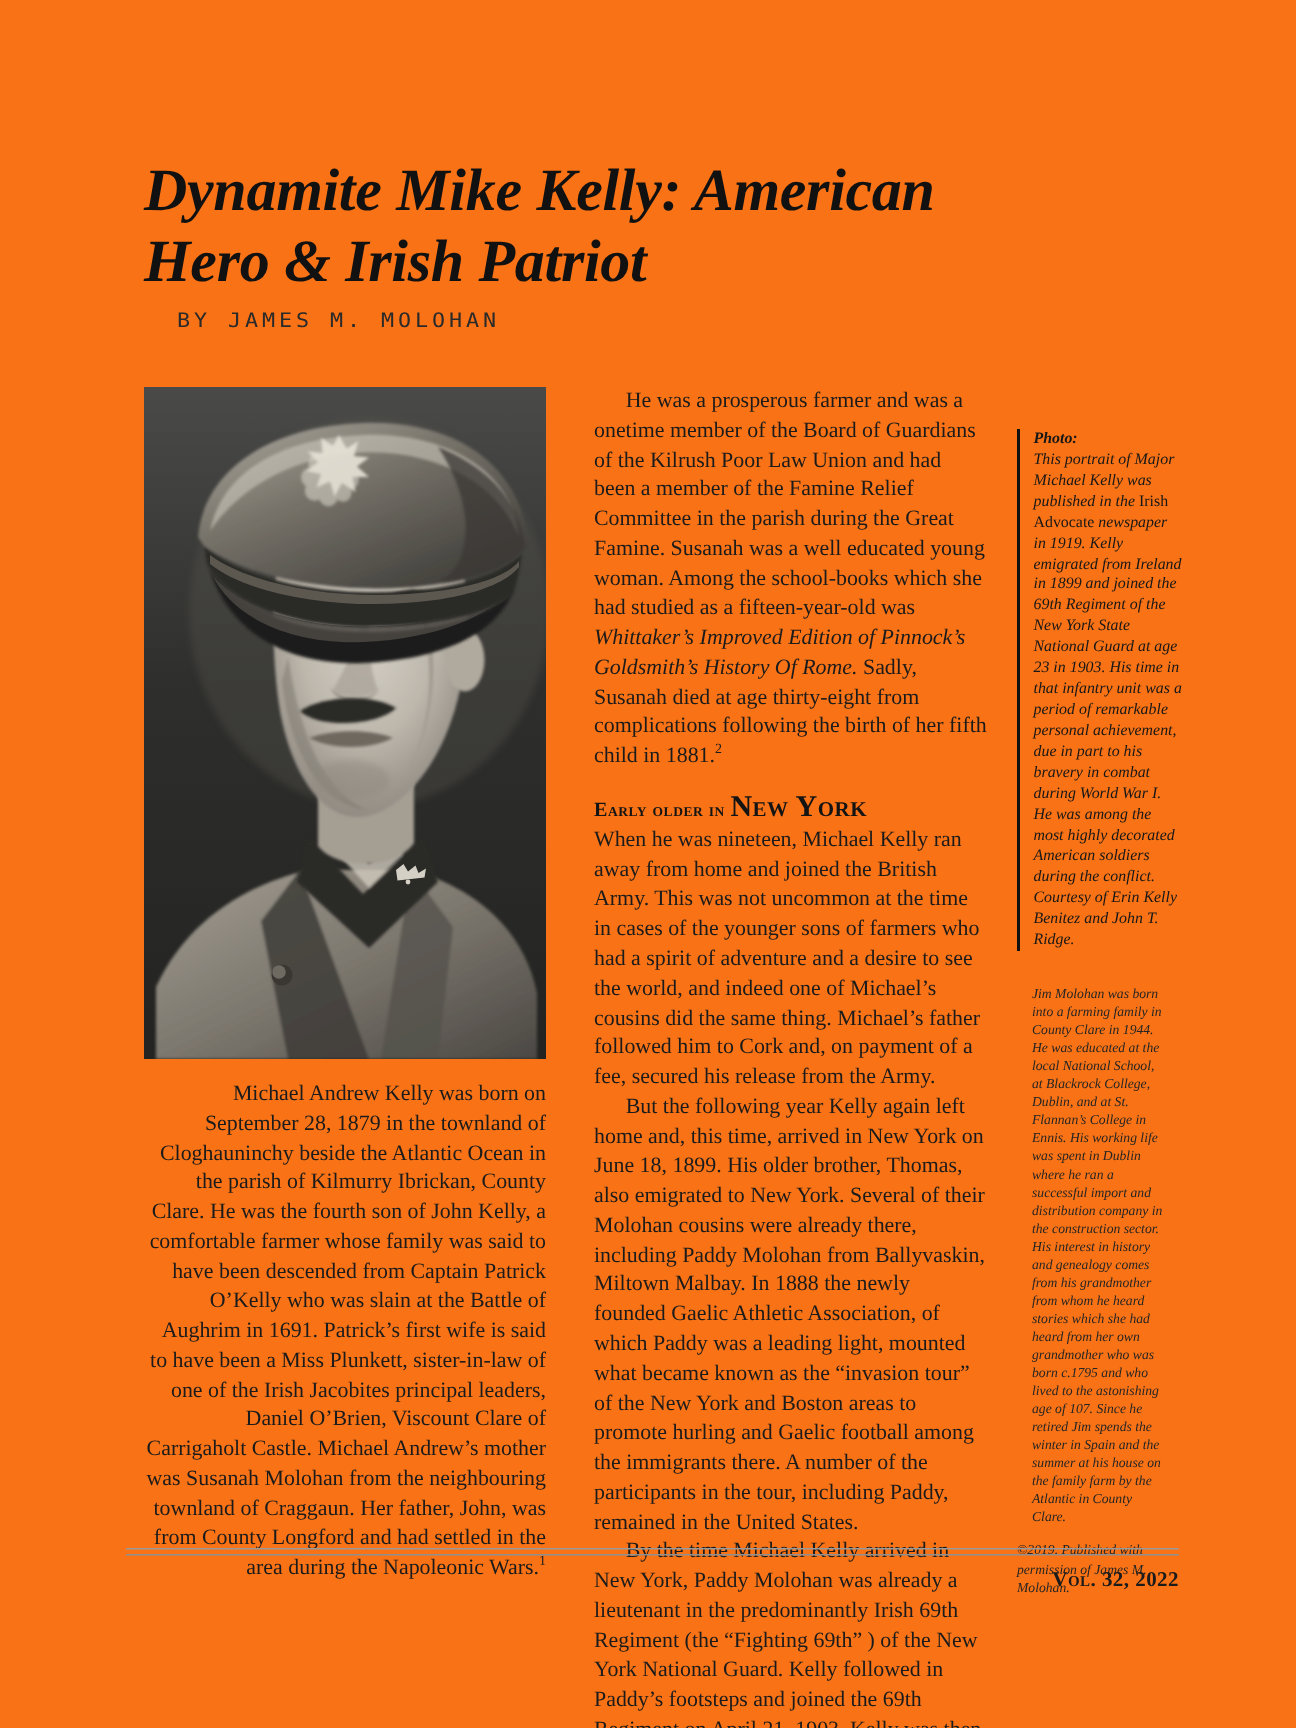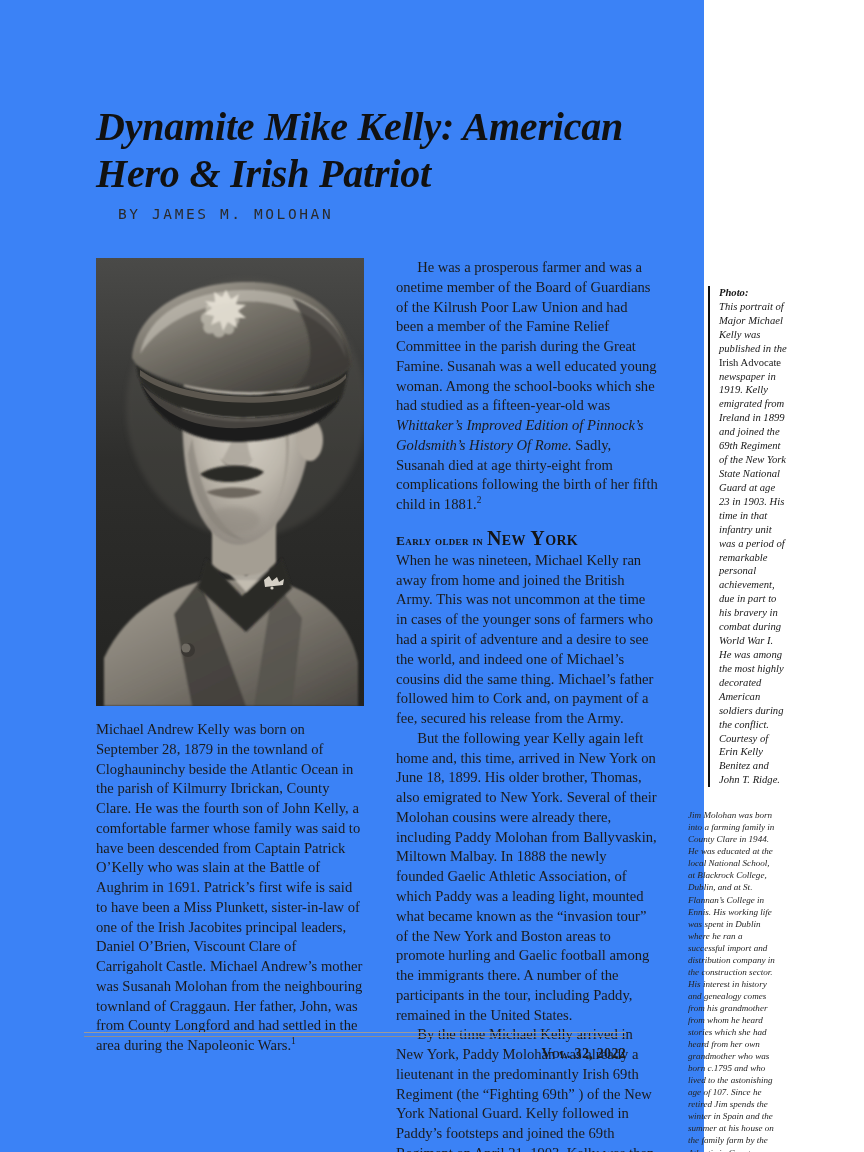--- a/index.html
+++ b/index.html
@@ -11,23 +11,23 @@
   body {
     width: 864px;
     height: 1152px;
     overflow: hidden;
     font-family: "Liberation Serif", "DejaVu Serif", serif;
     color: #1b1b1b;
   }
 
   .page {
     position: relative;
-    width: 704px;
+    width: 864px;
     height: 1152px;
-    background: #3b82f6;
+    background: #f97316;
     box-sizing: border-box;
   }
 
   
   .titleblock {
     position: absolute;
     left: 96px;
     top: 104px;
     width: 690px;
   }
@@ -100,41 +100,40 @@
     line-height: 1.355;
     text-align: left;
     color: #1b1b1b;
   }
   .bodytext p {
     margin: 0;
     text-indent: 0;
   }
   .bodytext p + p { text-indent: 1.45em; }
 
-  .col-left .bodytext { margin-top: 14px; }
+  .col-left .bodytext { margin-top: 14px; text-align: right; }
 
   .section-head {
     margin: 11px 0 1px 0;
     font-size: 13.4px;
     font-variant: small-caps;
     letter-spacing: 0.35px;
     color: #141414;
     line-height: 1.2;
   }
   .section-head .big { font-size: 20px; text-align: center; }
 
   .italic { font-style: italic; }
   sup { font-size: 0.64em; vertical-align: super; line-height: 0; }
 
   
   .caption-wrap {
     position: relative;
     padding-left: 9px;
     border-left: 2.2px solid #111;
-    margin-left: 30px;
   }
   .caption {
     font-style: italic;
     font-size: 10.6px;
     line-height: 1.315;
     color: #171717;
   }
   .caption .lbl { font-weight: 700; font-style: italic; display: block; }
   .caption .roman { font-style: normal; }
 

